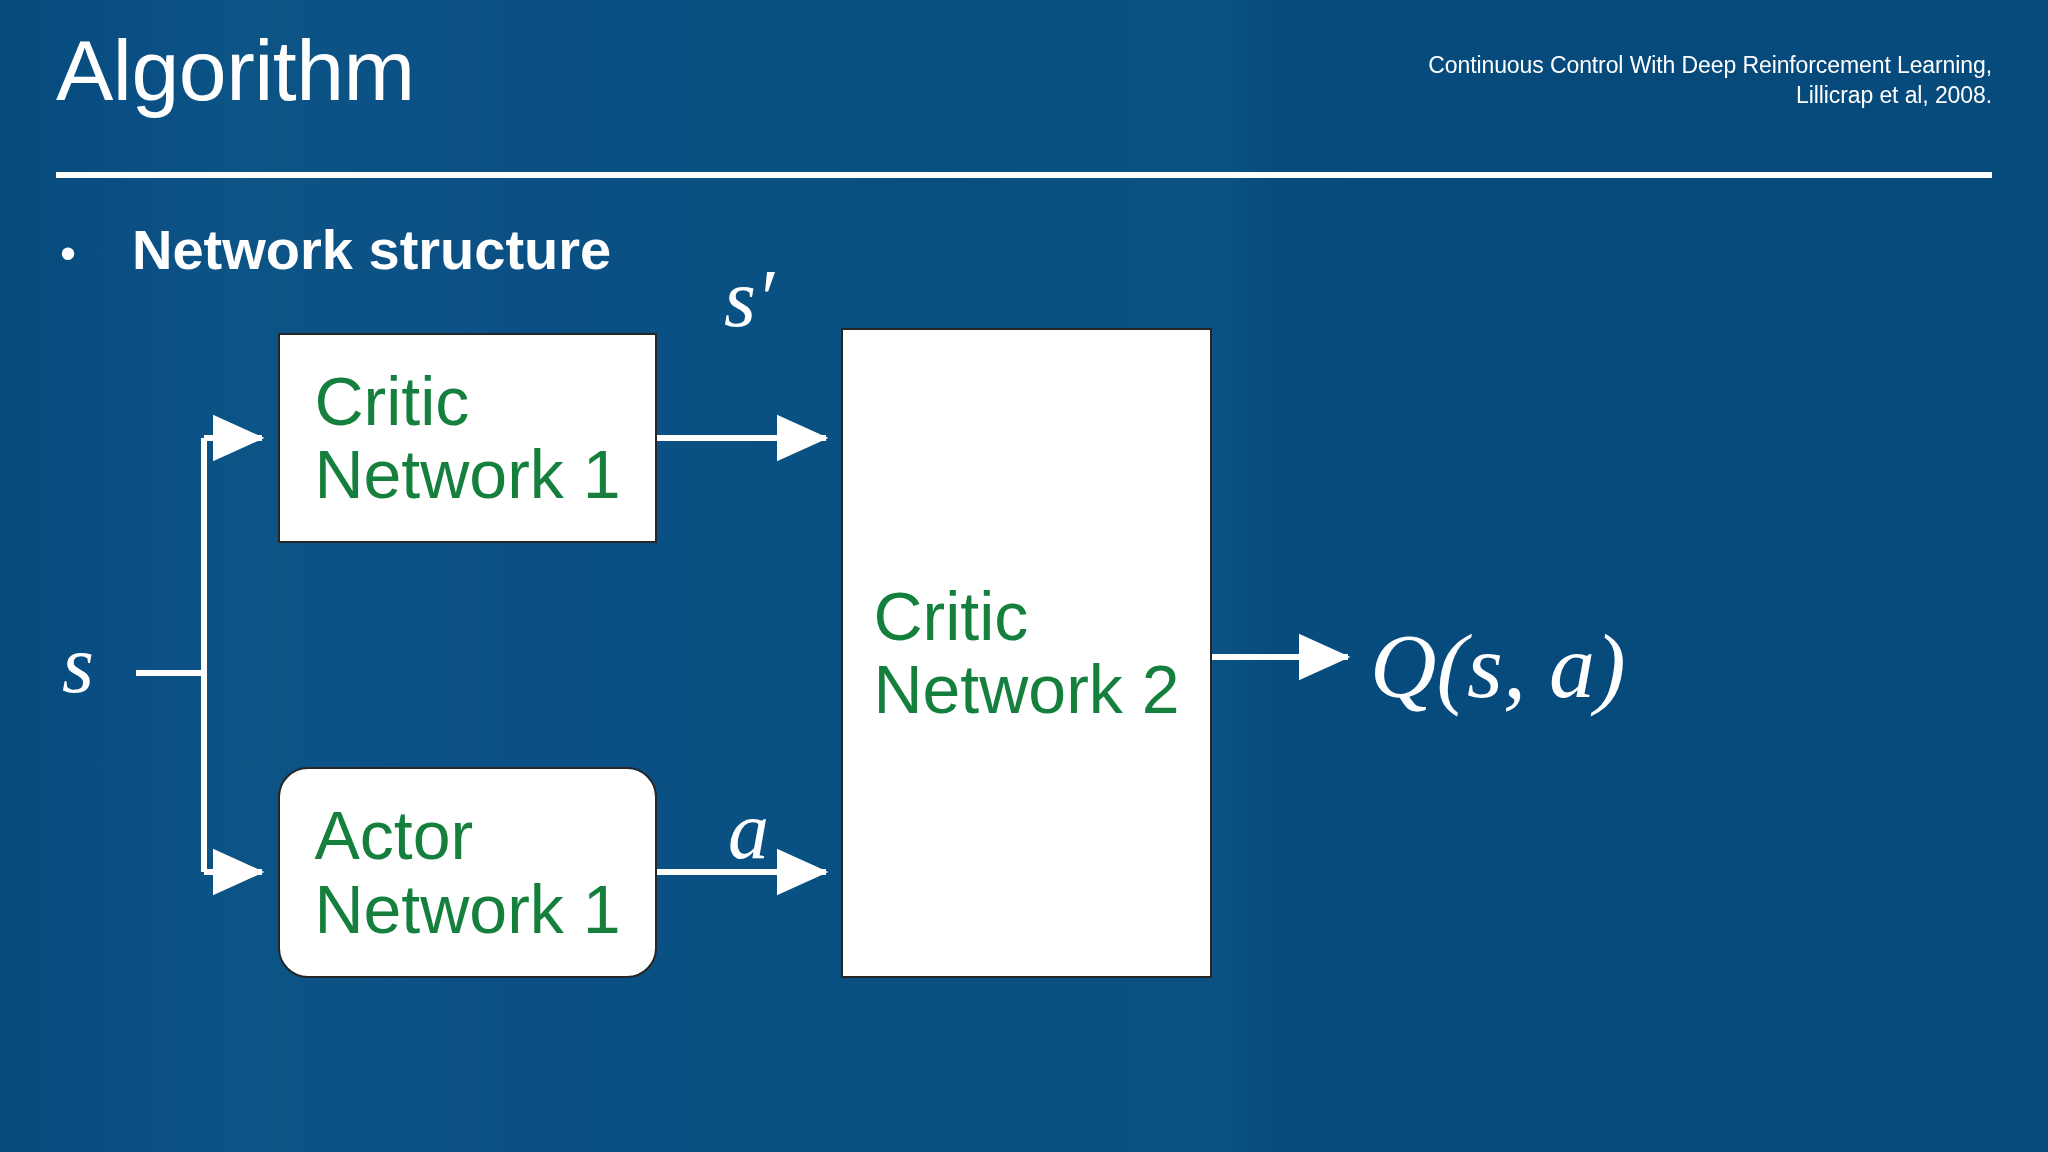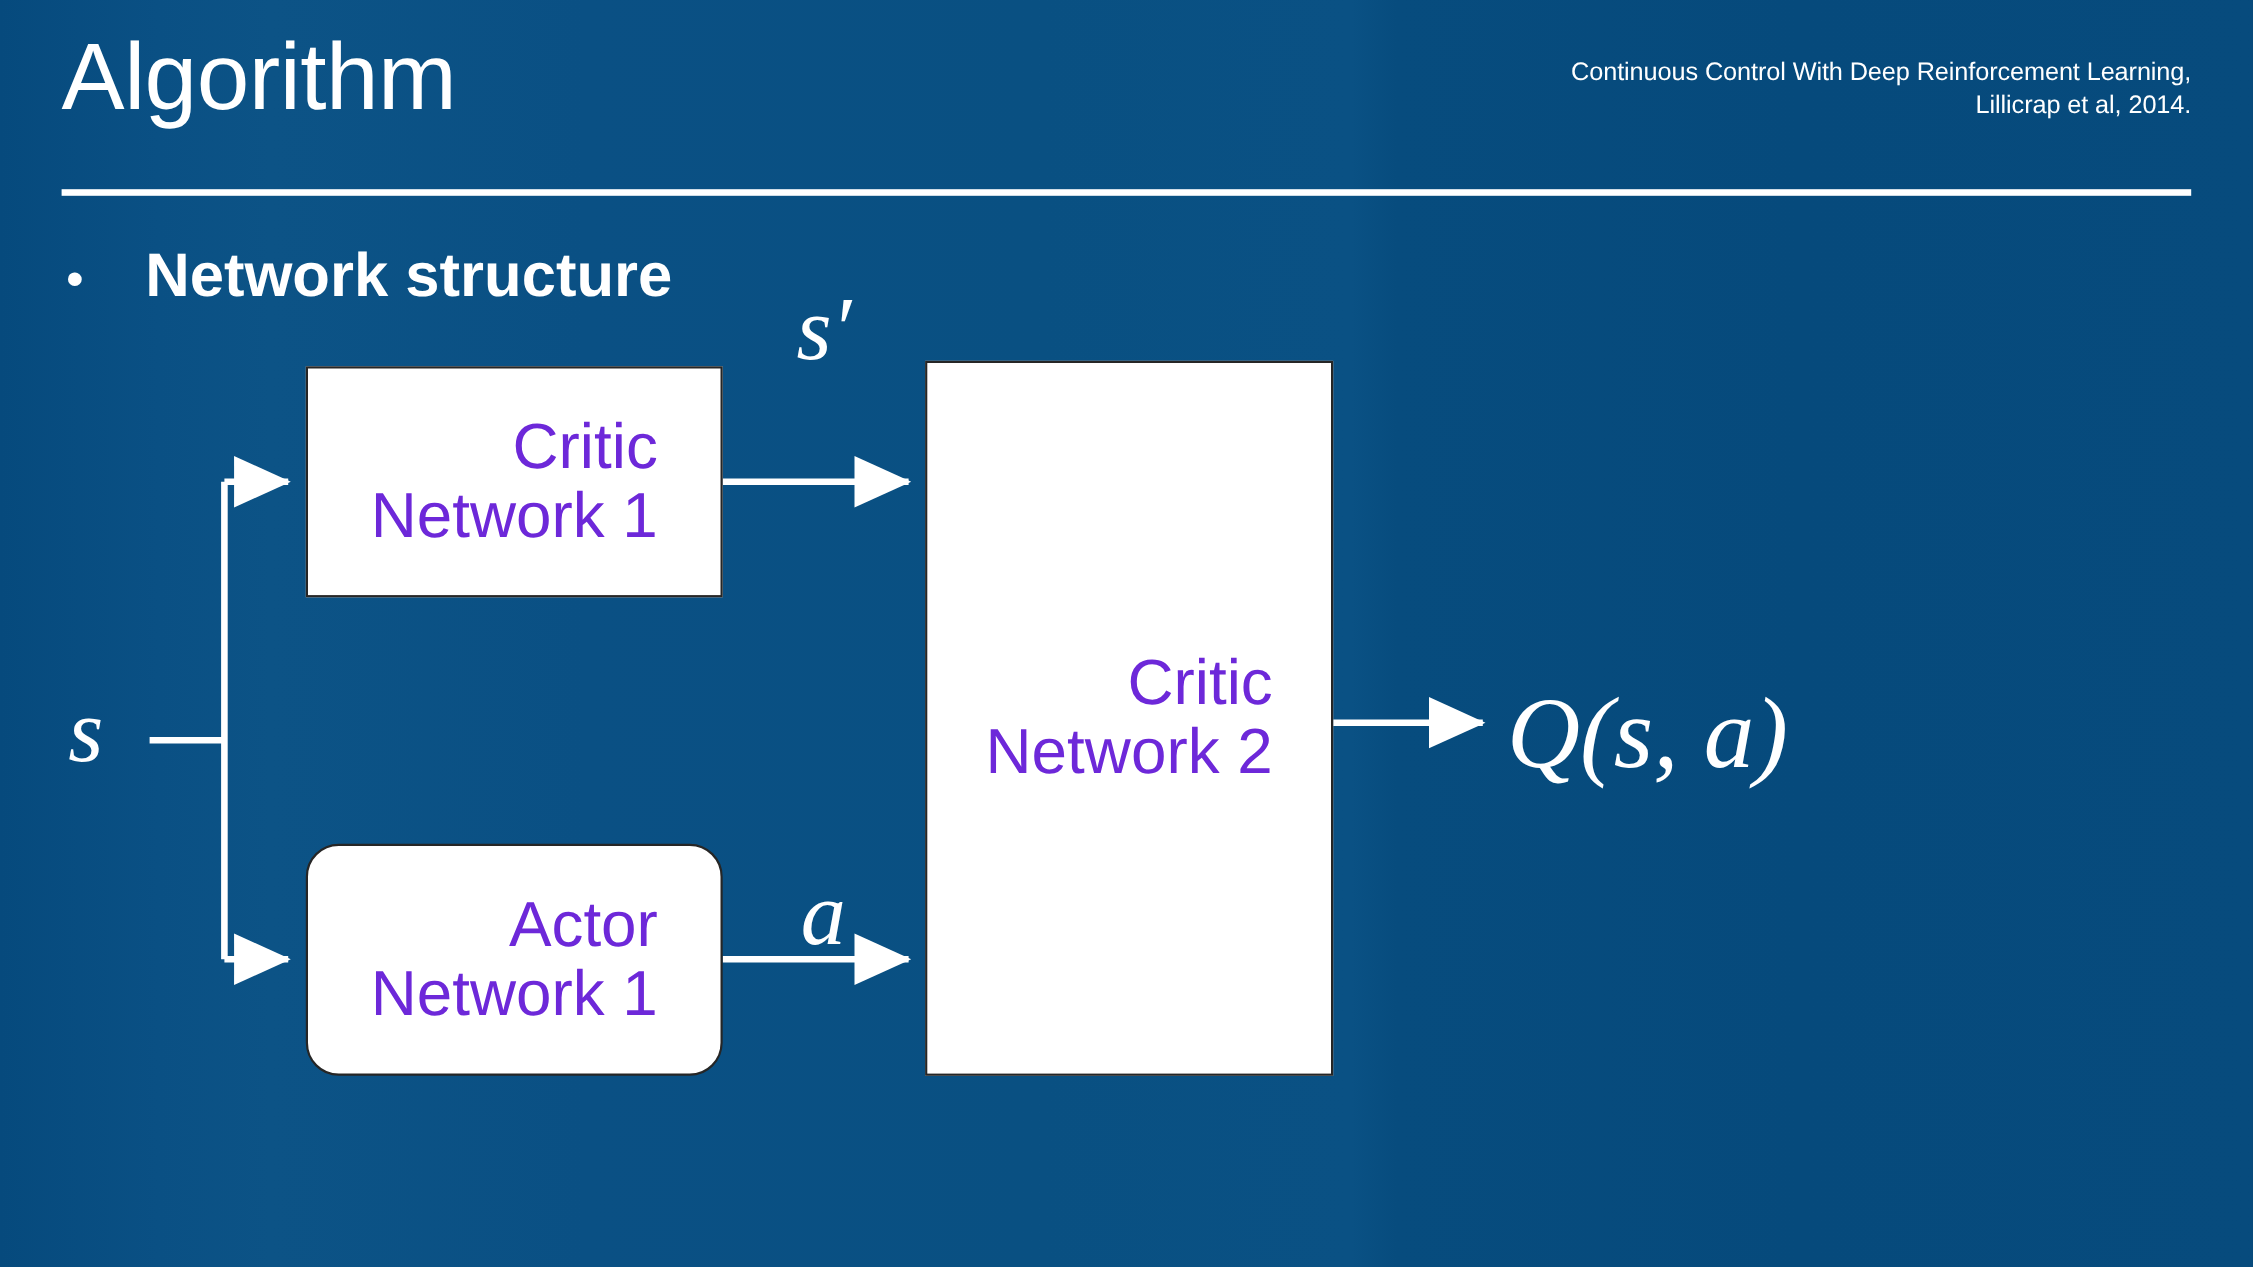--- a/index.html
+++ b/index.html
@@ -92,23 +92,23 @@
     height: 1152px;
   }
   .nbox {
     position: absolute;
     background: #ffffff;
     border: 2px solid #262626;
     box-sizing: border-box;
     display: flex;
     align-items: center;
     justify-content: center;
-    text-align: right;
-    color: #6d28d9;
-    font-size: 58px;
+    text-align: left;
+    color: #15803d;
+    font-size: 68px;
     line-height: 1.08;
     font-weight: 400;
   }
   .nbox .nb-label { display: block; padding: 0 6px; }
   #box-critic1 { left: 278px; top: 333px;  width: 379px; height: 210px; }
   #box-actor1  { left: 278px; top: 767px;  width: 379px; height: 211px; border-radius: 30px; }
   #box-critic2 { left: 841px; top: 328px;  width: 371px; height: 650px; }
 
   .mathlbl {
     position: absolute;
@@ -133,21 +133,21 @@
 </style>
 </head>
 <body>
 
 <div id="slide">
 
   <div id="title">Algorithm</div>
 
   <div id="citation">
     <span class="cline">Continuous Control With Deep Reinforcement Learning,</span>
-    <span class="cline">Lillicrap et al, 2014.</span>
+    <span class="cline">Lillicrap et al, 2008.</span>
   </div>
 
   <div id="title-rule"></div>
 
   <div id="bullet-row">
     <span id="bullet-dot">•</span>
     <span id="bullet-text">Network structure</span>
   </div>
 
   <div id="diagram">

